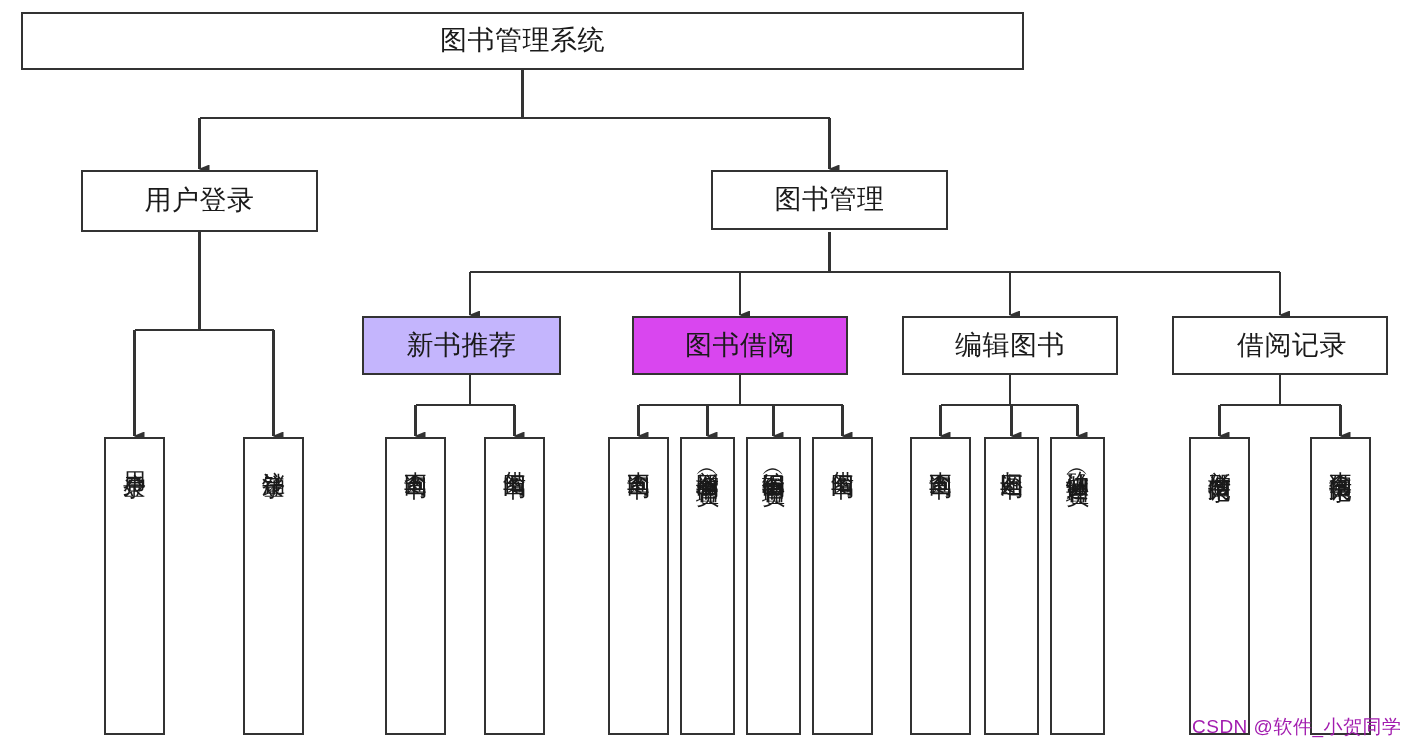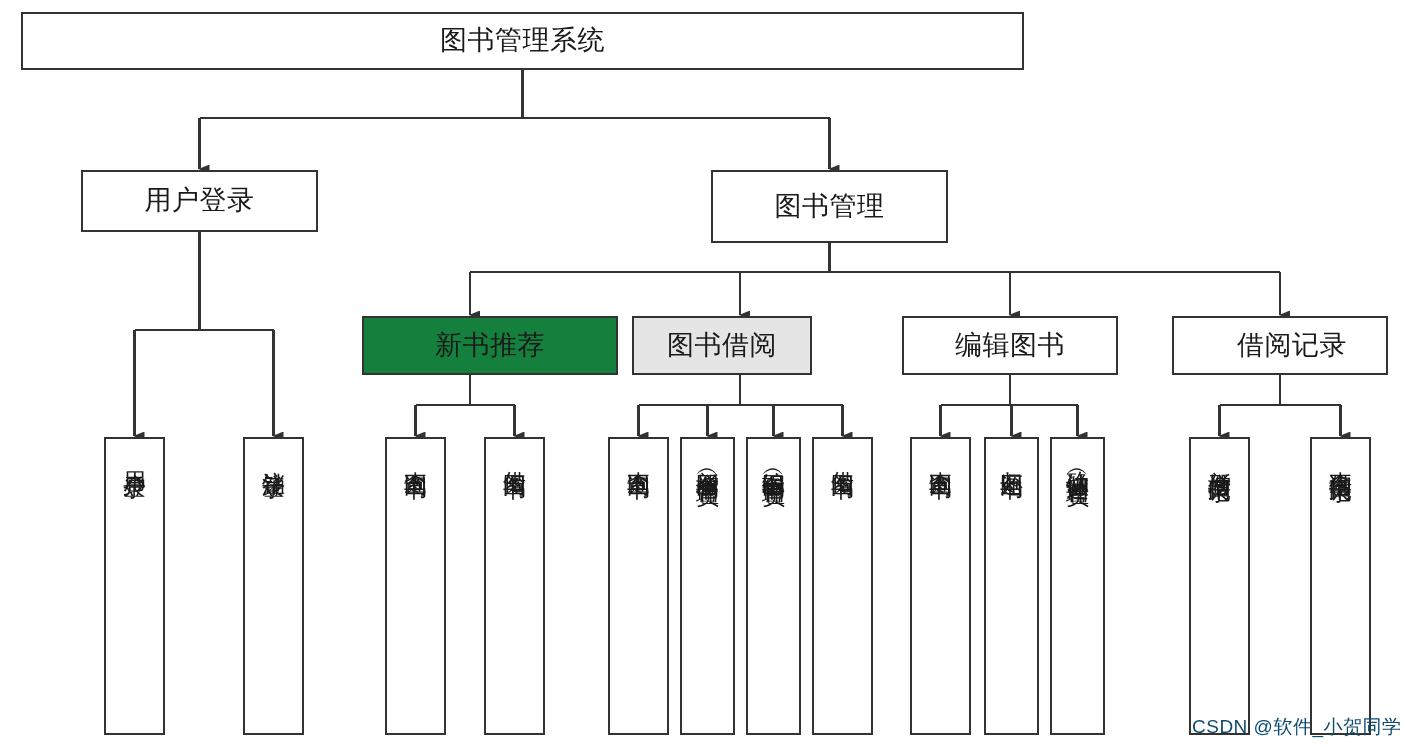--- a/index.html
+++ b/index.html
@@ -115,27 +115,27 @@
       </g>
   </svg>
 
   <div id="node-layer">
       <div class="node horizontal" style="left: 21px; top: 12px; width: 1003px; height: 58px; border-color: rgb(51, 51, 51); background: rgb(255, 255, 255);">
         <span class="node-label">图书管理系统</span>
       </div>
       <div class="node horizontal" style="left: 81px; top: 170px; width: 237px; height: 62px; border-color: rgb(51, 51, 51); background: rgb(255, 255, 255);">
         <span class="node-label">用户登录</span>
       </div>
-      <div class="node horizontal" style="left: 711px; top: 170px; width: 237px; height: 73px; border-color: rgb(51, 51, 51); background: rgb(255, 255, 255);">
+      <div class="node horizontal" style="left: 711px; top: 170px; width: 237px; height: 60px; border-color: rgb(51, 51, 51); background: rgb(255, 255, 255);">
         <span class="node-label">图书管理</span>
       </div>
-      <div class="node horizontal" style="left: 362px; top: 316px; width: 256px; height: 59px; border-color: rgb(51, 51, 51); background: #15803d;">
+      <div class="node horizontal" style="left: 362px; top: 316px; width: 199px; height: 59px; border-color: rgb(51, 51, 51); background: #c4b5fd;">
         <span class="node-label">新书推荐</span>
       </div>
-      <div class="node horizontal" style="left: 632px; top: 316px; width: 180px; height: 59px; border-color: rgb(51, 51, 51); background: #e5e5e5;">
+      <div class="node horizontal" style="left: 632px; top: 316px; width: 216px; height: 59px; border-color: rgb(51, 51, 51); background: #d946ef;">
         <span class="node-label">图书借阅</span>
       </div>
       <div class="node horizontal" style="left: 902px; top: 316px; width: 216px; height: 59px; border-color: rgb(51, 51, 51); background: rgb(255, 255, 255);">
         <span class="node-label">编辑图书</span>
       </div>
       <div class="node horizontal" style="left: 1172px; top: 316px; width: 216px; height: 59px; border-color: rgb(51, 51, 51); background: rgb(255, 255, 255); padding-left: 24px;">
         <span class="node-label">借阅记录</span>
       </div>
       <div class="node vertical" style="left: 104px; top: 437px; width: 61px; height: 298px; border-color: rgb(51, 51, 51); background: rgb(255, 255, 255);">
         <span class="node-label">用户登录</span>
@@ -171,14 +171,14 @@
         <span class="node-label">确认归还（管理员）</span>
       </div>
       <div class="node vertical" style="left: 1189px; top: 437px; width: 61px; height: 298px; border-color: rgb(51, 51, 51); background: rgb(255, 255, 255);">
         <span class="node-label">新增借阅记录</span>
       </div>
       <div class="node vertical" style="left: 1310px; top: 437px; width: 61px; height: 298px; border-color: rgb(51, 51, 51); background: rgb(255, 255, 255);">
         <span class="node-label">查询借阅记录</span>
       </div>
     </div>
 
-  <div class="watermark" style="left: 1192px; top: 714px; color: #0c4a6e;">CSDN @软件_小贺同学</div>
+  <div class="watermark" style="left: 1192px; top: 714px; color: #a21caf;">CSDN @软件_小贺同学</div>
 </div>
 
 </body></html>

